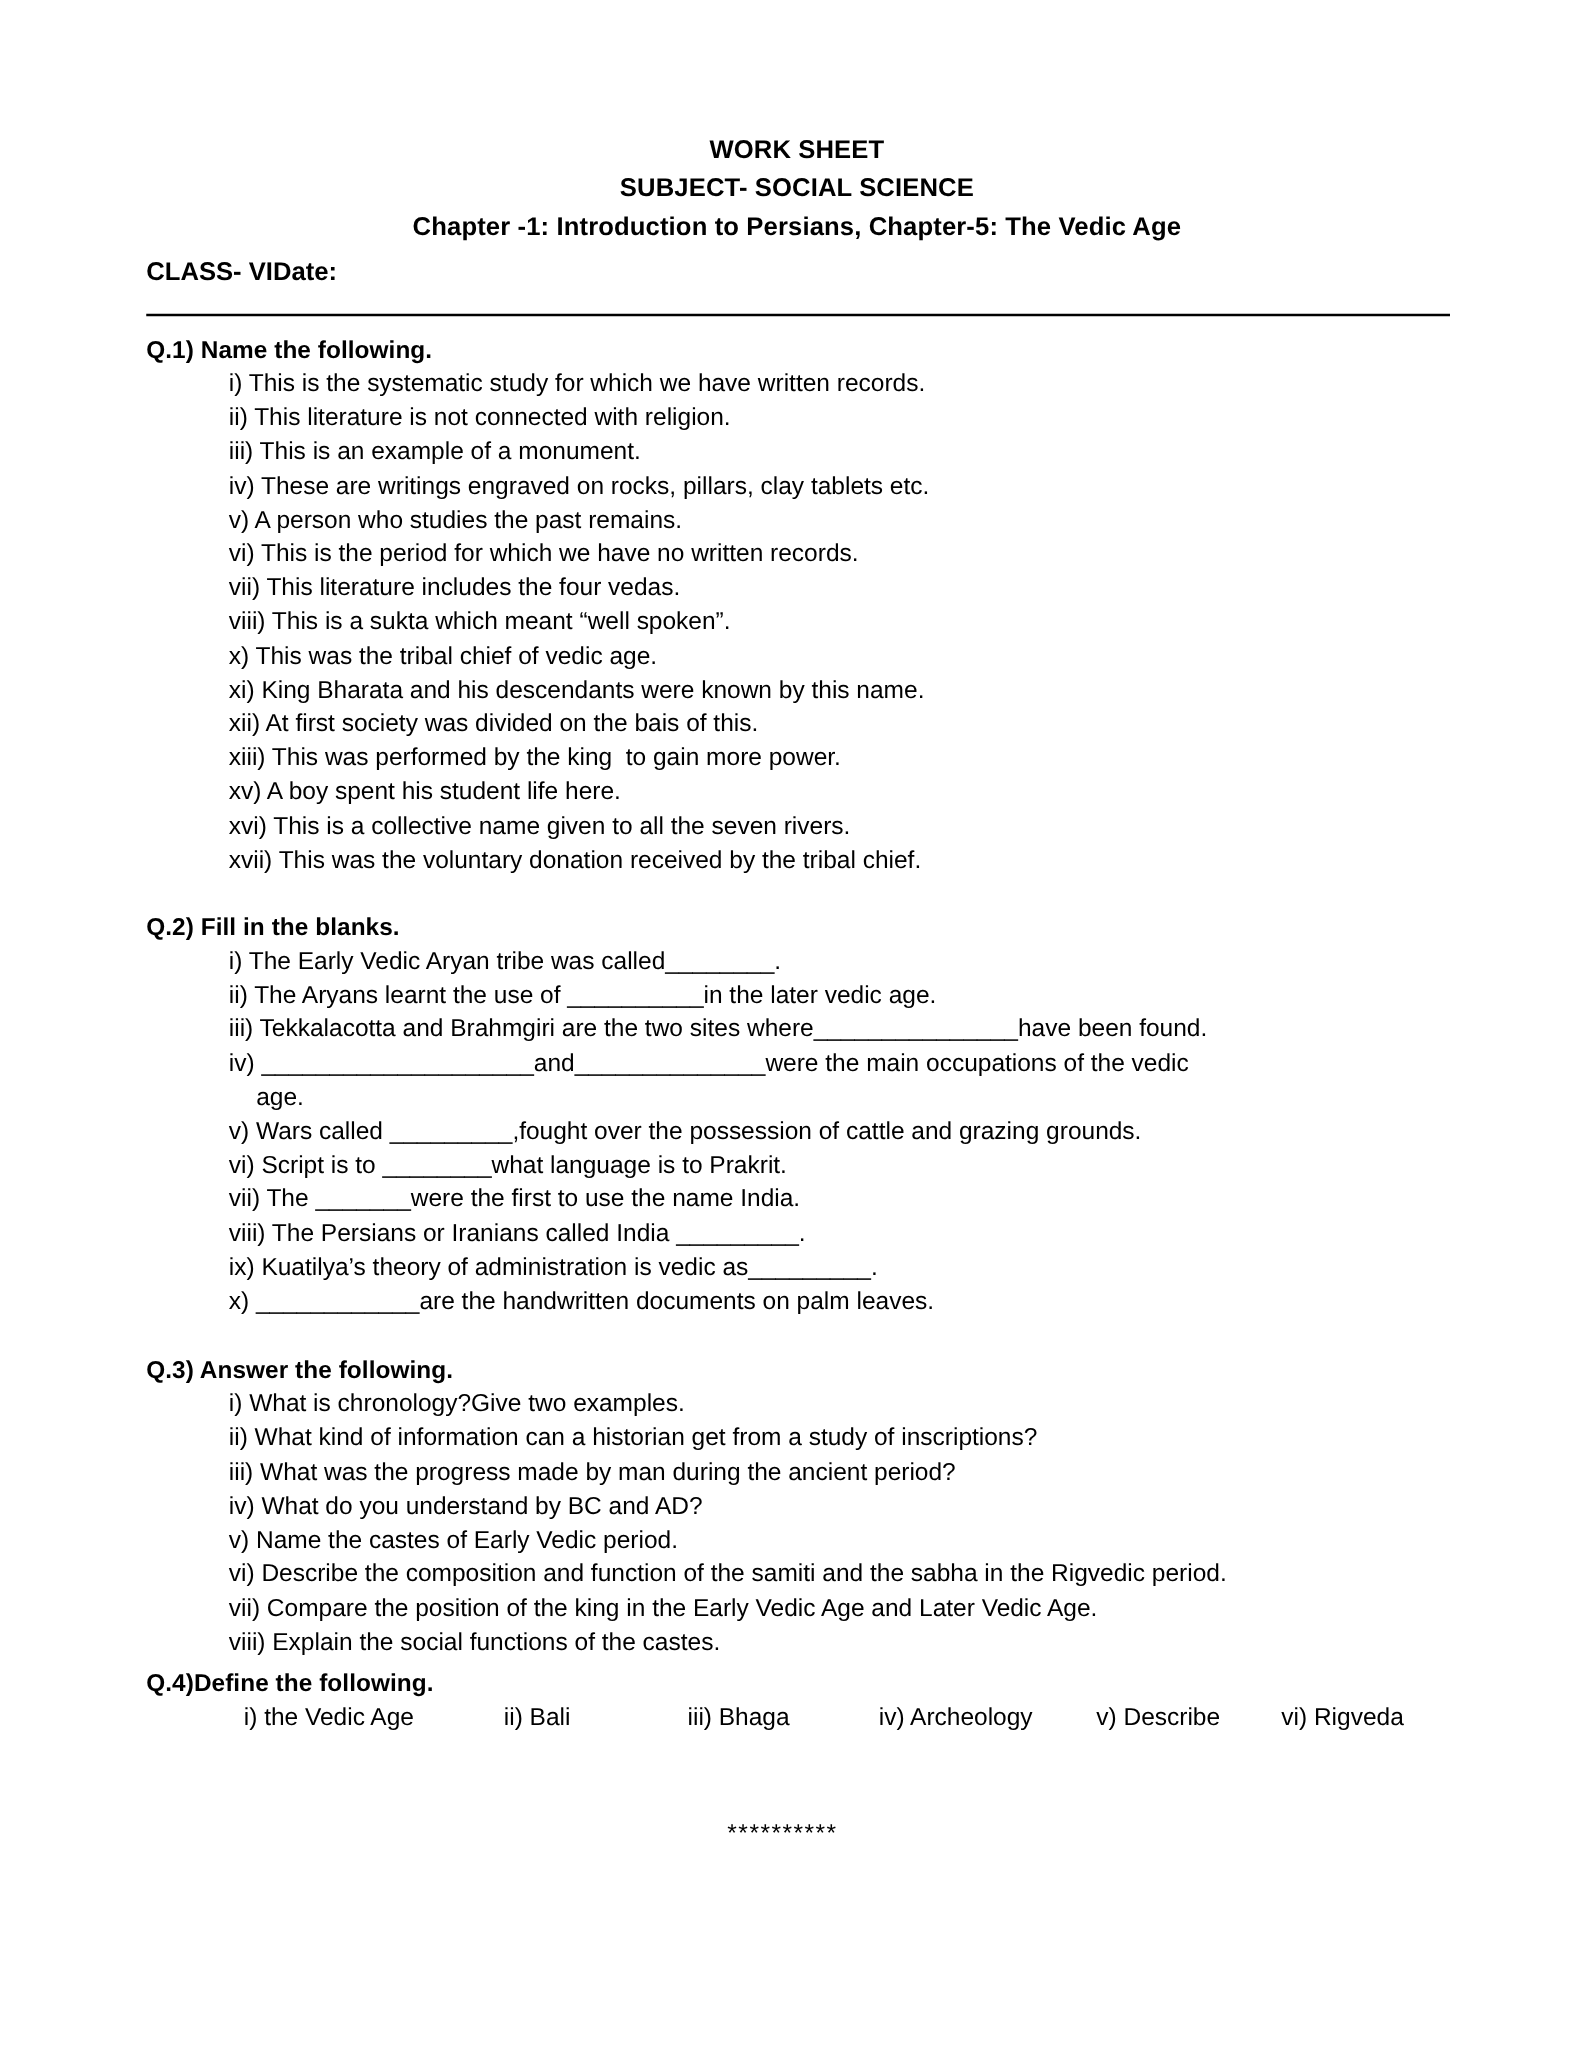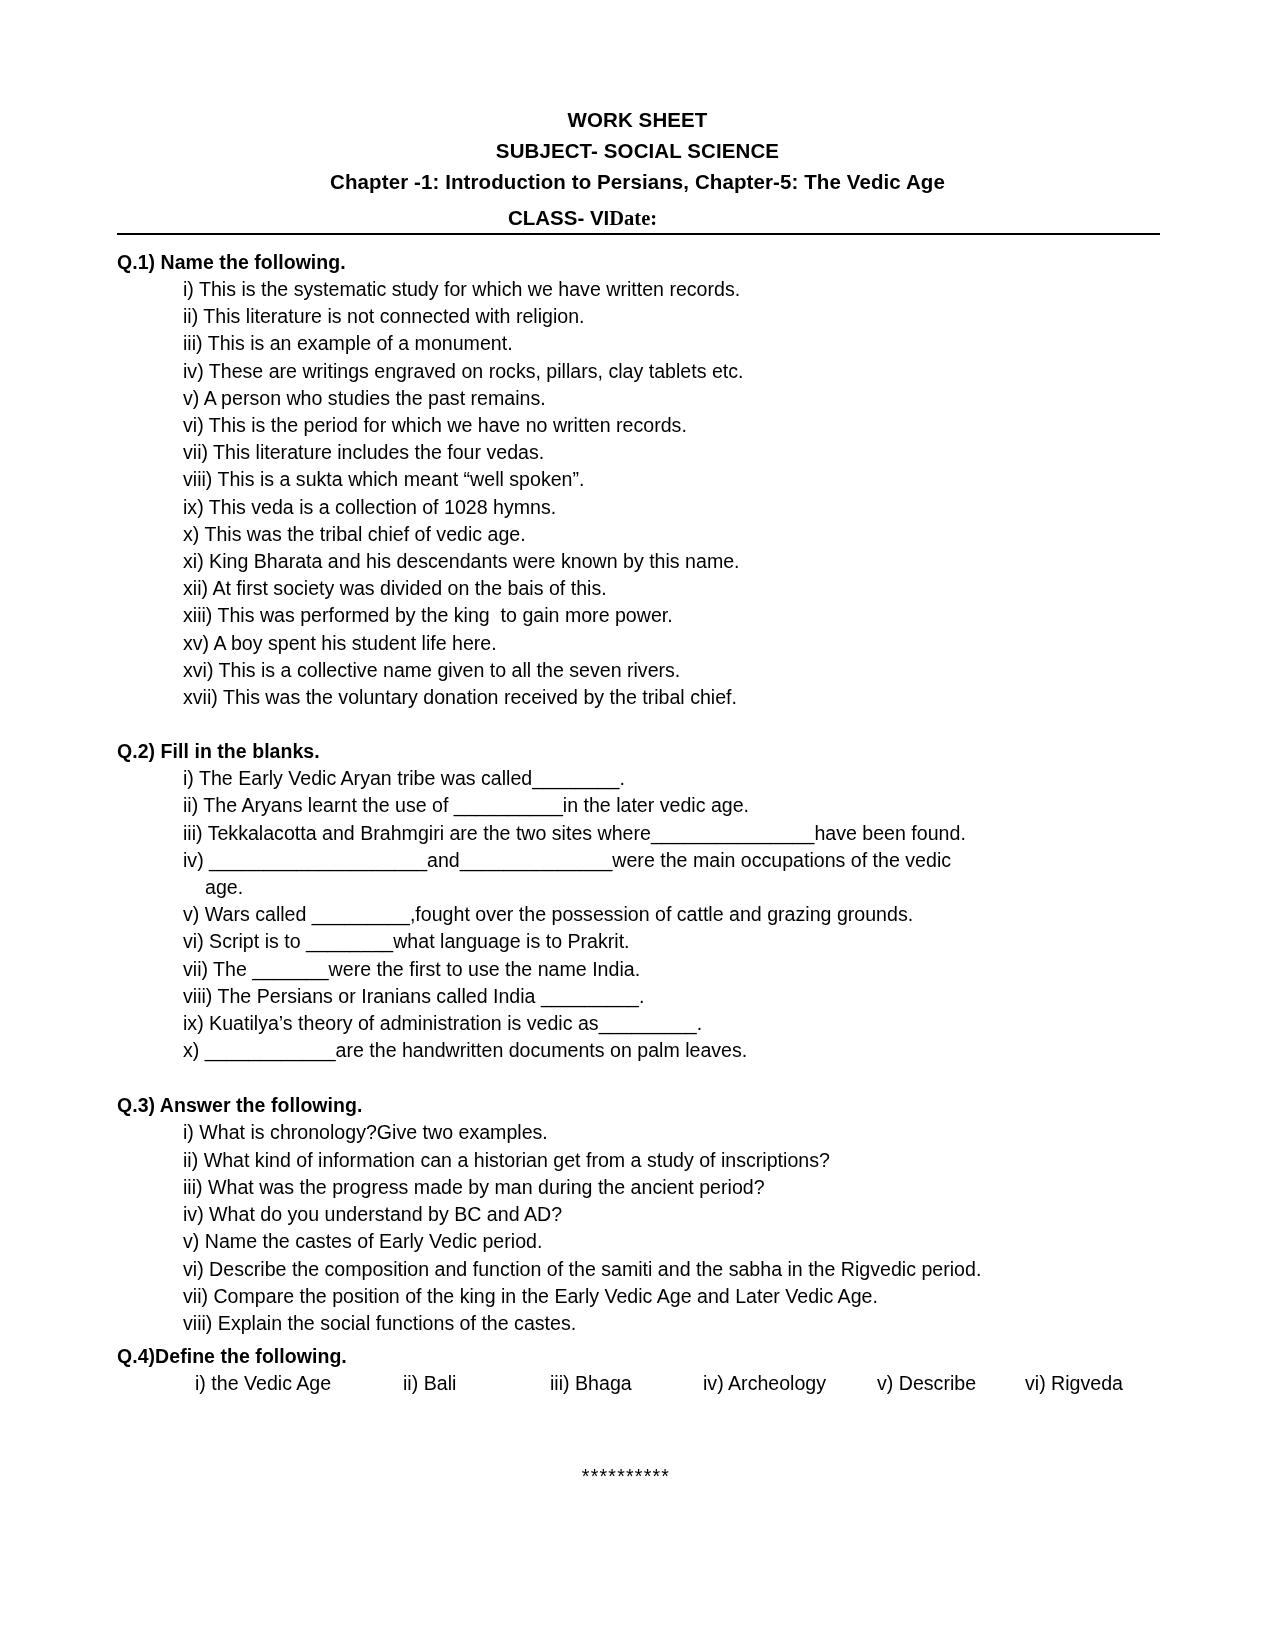--- a/index.html
+++ b/index.html
@@ -36,30 +36,29 @@
     line-height: 31px;
     letter-spacing: 0.1px;
   }
   .header .hline.h3 {
     font-size: 20.5px;
   }
 
   .classrow {
     margin: 9px 115px 0 117px;
     display: flex;
-    justify-content: center;
+    justify-content: flex-start;
     align-items: baseline;
     border-bottom: 2.5px solid #000;
-    padding-bottom: 3px;
+    padding-bottom: 21px;
     font-weight: bold;
     font-size: 20.5px;
   }
   .classrow .date-label {
     margin-right: 112px;
-    font-family: Liberation Serif, serif;
   }
 
   
   .content {
     margin: 0 60px 0 117px;
   }
   .q-heading {
     font-weight: bold;
     font-size: 19.5px;
     margin-top: 14px;
@@ -131,21 +130,20 @@
     <div class="q-heading q1-heading">Q.1) Name the following.</div>
     <div class="item-list">
       <div class="item">i) This is the systematic study for which we have written records.</div>
       <div class="item">ii) This literature is not connected with religion.</div>
       <div class="item">iii) This is an example of a monument.</div>
       <div class="item">iv) These are writings engraved on rocks, pillars, clay tablets etc.</div>
       <div class="item">v) A person who studies the past remains.</div>
       <div class="item">vi) This is the period for which we have no written records.</div>
       <div class="item">vii) This literature includes the four vedas.</div>
       <div class="item">viii) This is a sukta which meant “well spoken”.</div>
-      <div class="item">ix) This veda is a collection of 1028 hymns.</div>
       <div class="item">x) This was the tribal chief of vedic age.</div>
       <div class="item">xi) King Bharata and his descendants were known by this name.</div>
       <div class="item">xii) At first society was divided on the bais of this.</div>
       <div class="item">xiii) This was performed by the king  to gain more power.</div>
       <div class="item">xv) A boy spent his student life here.</div>
       <div class="item">xvi) This is a collective name given to all the seven rivers.</div>
       <div class="item">xvii) This was the voluntary donation received by the tribal chief.</div>
     </div>
 
     <div class="q-heading q2-heading">Q.2) Fill in the blanks.</div>

